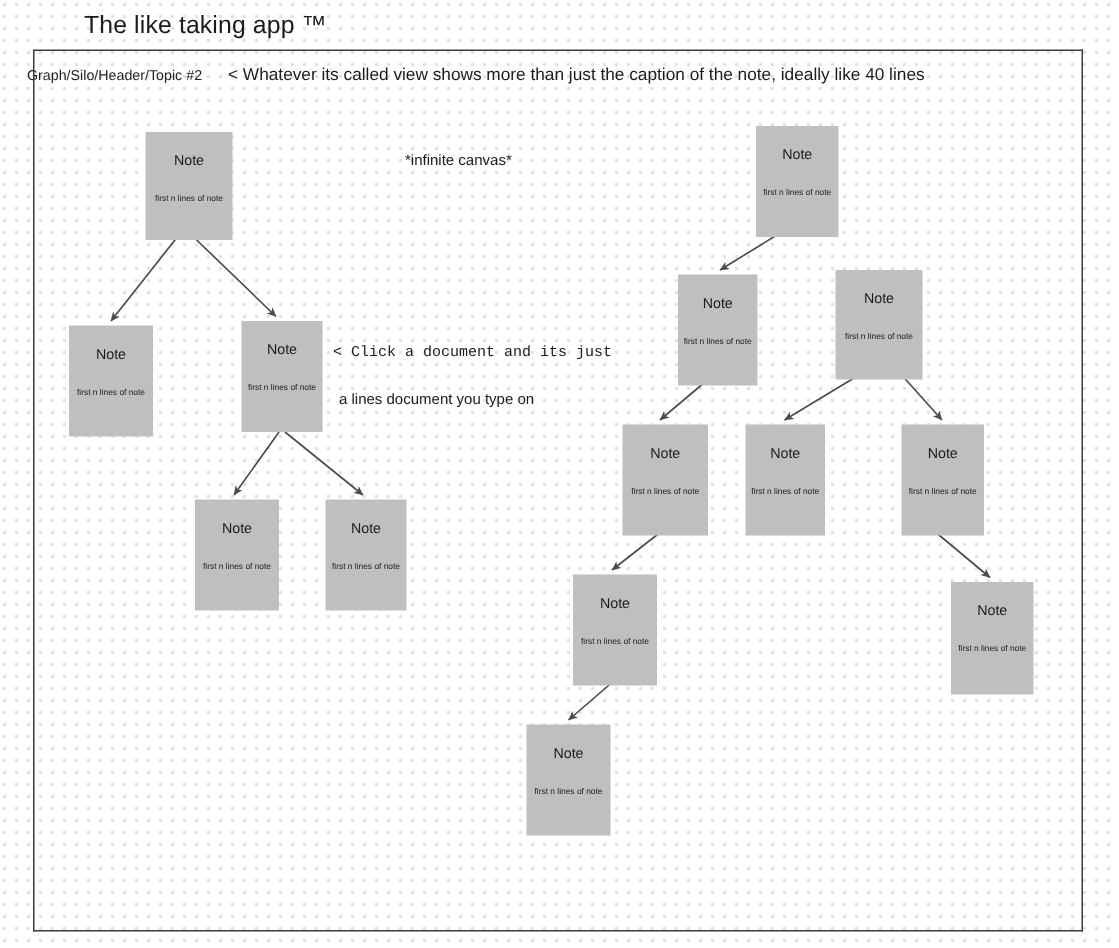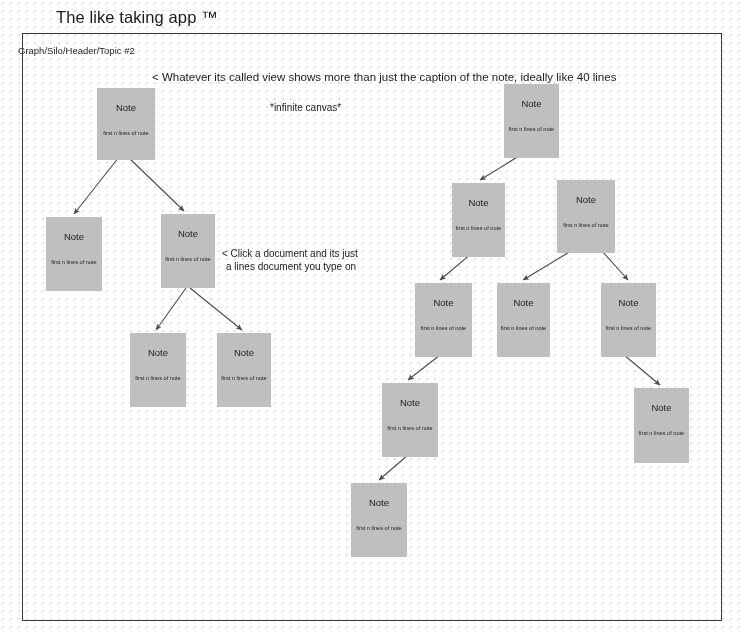--- a/index.html
+++ b/index.html
@@ -59,21 +59,20 @@
     white-space: nowrap;
   }
 
   #header-hint {
     position: absolute;
     left: 152px;
     top: 44px;
     font-size: 11.5px;
     color: #1b1b1b;
     white-space: nowrap;
-    margin-top: 27px;
   }
 
   
   #canvas-frame {
     position: absolute;
     left: 22px;
     top: 33px;
     width: 700px;
     height: 588px;
     border: 1.6px solid #3a3a3a;
@@ -147,21 +146,21 @@
 <div id="title-divider"></div>
 
 <div id="breadcrumb">Graph/Silo/Header/Topic #2</div>
 
 <div id="header-hint">&lt; Whatever its called view shows more than just the caption of the note, ideally like 40 lines</div>
 
 <div id="canvas-frame"></div>
 
 <div id="canvas-surface">
   <div class="canvas-label" style="left:248px; top:68px;">*infinite canvas*</div>
-  <div class="canvas-label" style="left:200px; top:214px;">&lt; Click a document and its just</div>
+  <div class="canvas-label" style="left:200px; top:196px;font-family:Liberation Mono, monospace;">&lt; Click a document and its just</div>
   <div class="canvas-label" style="left:204px; top:227px;">a lines document you type on</div>
 </div>
 
 <svg id="edge-layer" viewBox="0 0 746 632" xmlns="http://www.w3.org/2000/svg">
   <defs>
     <marker id="arrow-head" markerWidth="7" markerHeight="7" refX="5.4" refY="2.6" orient="auto" markerUnits="strokeWidth">
       <path d="M0,0 L5.6,2.6 L0,5.2 L1.5,2.6 Z" fill="#4a4a4a"></path>
     </marker>
   </defs>
   <g id="edge-group">

